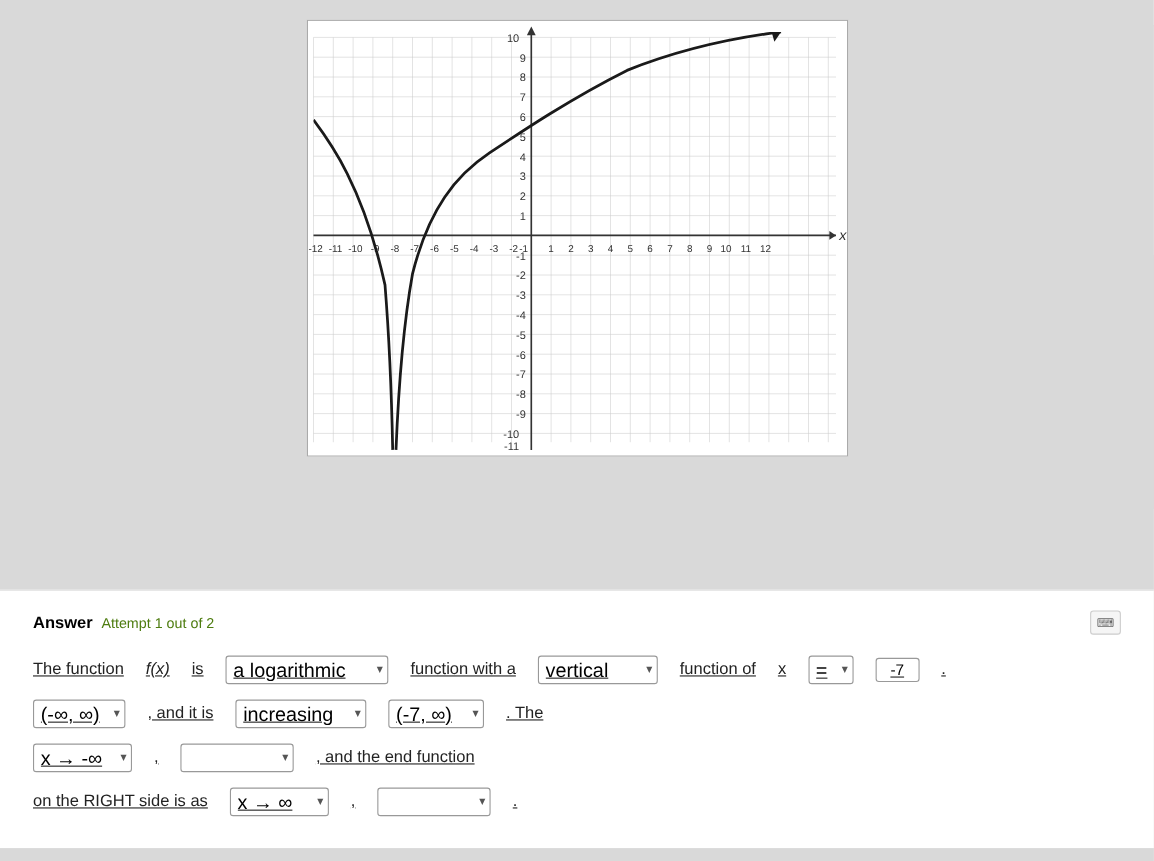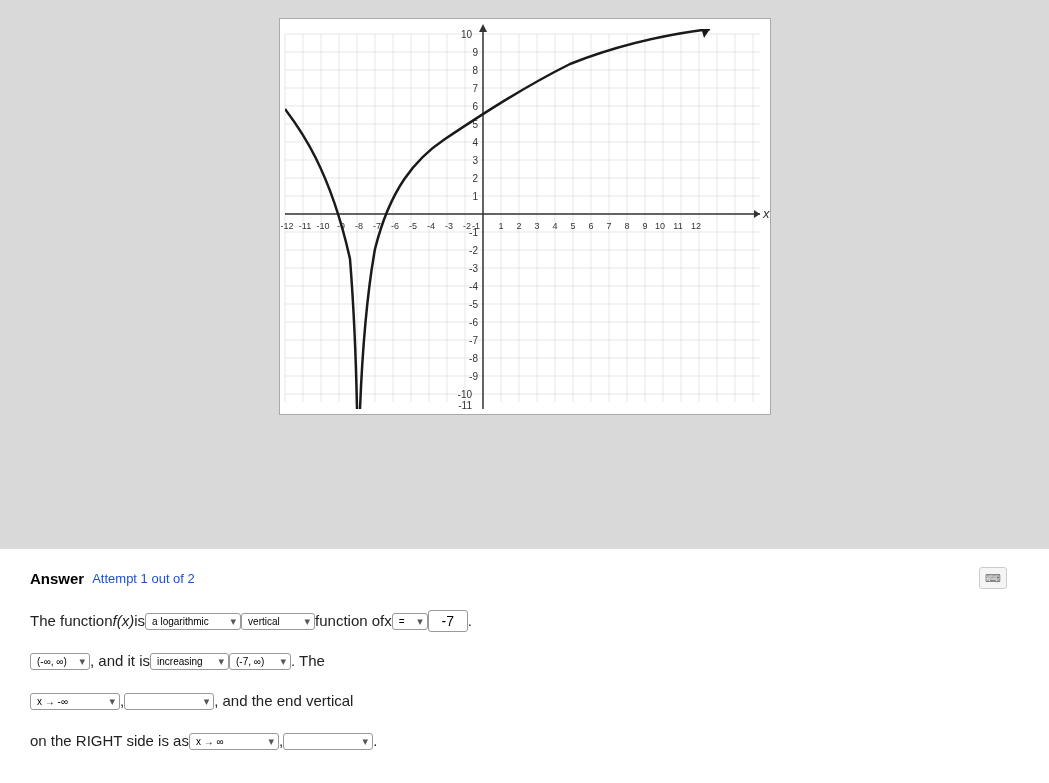--- a/index.html
+++ b/index.html
@@ -45,26 +45,26 @@
     .graph-container {
       background: #fff;
       border: 1px solid #aaa;
       position: relative;
       margin: 0 auto;
     }
 
     
     .answer-section {
       position: absolute;
-      bottom: 0;
+      bottom: 12px;
       left: 0;
       right: 0;
       background: #fff;
       border-top: 1px solid #ddd;
-      padding: 18px 42px 20px 30px;
+      padding: 18px 30px 20px 30px;
     }
 
     .answer-header {
       display: flex;
       align-items: center;
       justify-content: space-between;
       margin-bottom: 14px;
     }
 
     .answer-header-left {
@@ -73,21 +73,21 @@
       gap: 8px;
     }
 
     .answer-label {
       font-weight: bold;
       font-size: 15px;
     }
 
     .attempt-label {
       font-size: 13px;
-      color: #1d4ed8;
+      color: #4d7c0f;
     }
 
     .keyboard-icon {
       width: 28px;
       height: 22px;
       border: 1px solid #ccc;
       border-radius: 3px;
       display: flex;
       align-items: center;
       justify-content: center;
@@ -96,39 +96,40 @@
       color: #666;
     }
 
     .answer-line {
       font-size: 15px;
       color: #222;
       line-height: 2.4;
       display: flex;
       align-items: center;
       flex-wrap: wrap;
-      gap: 0;
+      gap: 20px;
       margin-bottom: 4px;
+      text-decoration: underline;
     }
 
     .answer-line span.text-part {
       display: inline;
     }
 
     .select-wrapper {
       position: relative;
       display: inline-flex;
       align-items: center;
     }
 
     .select-wrapper select {
       border: 1px solid #999;
       border-radius: 3px;
       padding: 2px 22px 2px 6px;
-      font-size: 10px;
+      font-size: 18px;
       background: #fff;
       cursor: pointer;
       appearance: none;
       -webkit-appearance: none;
     }
 
     .select-wrapper::after {
       content: '▾';
       position: absolute;
       right: 5px;
@@ -307,20 +308,21 @@
       <span class="text-part">The function</span>
       <span class="text-part" style="font-style:italic;">f(x)</span>
       <span class="text-part">is</span>
       <div class="select-wrapper">
         <select>
           <option>a logarithmic</option>
           <option>an exponential</option>
           <option>a linear</option>
         </select>
       </div>
+      <span class="text-part">function with a</span>
       <div class="select-wrapper">
         <select>
           <option>vertical</option>
           <option>horizontal</option>
         </select>
       </div>
       <span class="text-part">function of</span>
       <span class="text-part">x</span>
       <div class="select-wrapper">
         <select>
@@ -366,21 +368,21 @@
         </select>
       </div>
       <span class="text-part">,</span>
       <div class="select-wrapper">
         <select style="min-width:90px;">
           <option value=""></option>
           <option>f(x) → -∞</option>
           <option>f(x) → ∞</option>
         </select>
       </div>
-      <span class="text-part">, and the end vertical</span>
+      <span class="text-part">, and the end function</span>
     </div>
 
     <div class="answer-line">
       <span class="text-part">on the RIGHT side is as</span>
       <div class="select-wrapper">
         <select style="min-width:90px;">
           <option>x → ∞</option>
           <option>x → -∞</option>
           <option>x → 0</option>
         </select>

